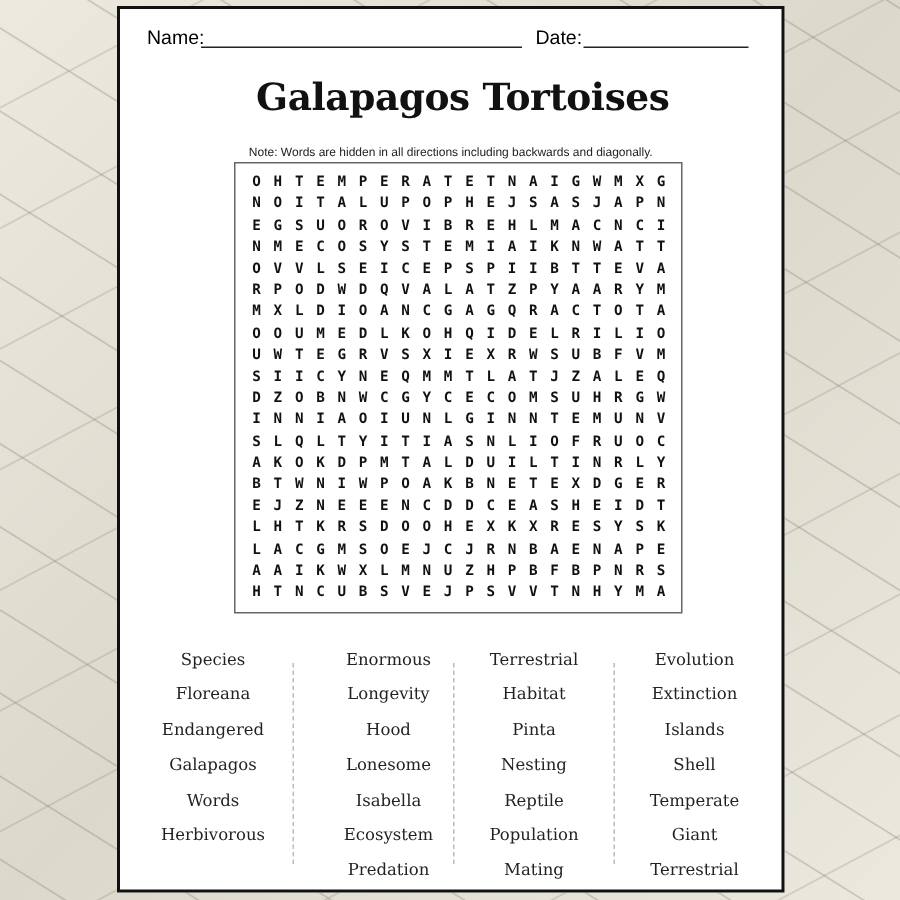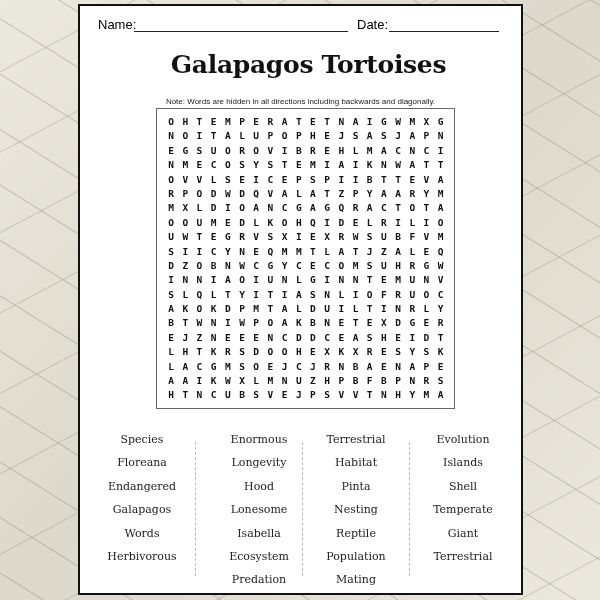--- a/index.html
+++ b/index.html
@@ -503,20 +503,21 @@
       <div class="word">Habitat</div>
       <div class="word">Pinta</div>
       <div class="word">Nesting</div>
       <div class="word">Reptile</div>
       <div class="word">Population</div>
       <div class="word">Mating</div>
     </div>
     <div class="sep" style="left:329px;"></div>
     <div class="wcol" style="left:330px;">
       <div class="word">Evolution</div>
+      <div class="word">Extinction</div>
       <div class="word">Islands</div>
       <div class="word">Shell</div>
       <div class="word">Temperate</div>
       <div class="word">Giant</div>
       <div class="word">Terrestrial</div>
     </div>
   </div>
 </div>
 
 </body></html>

